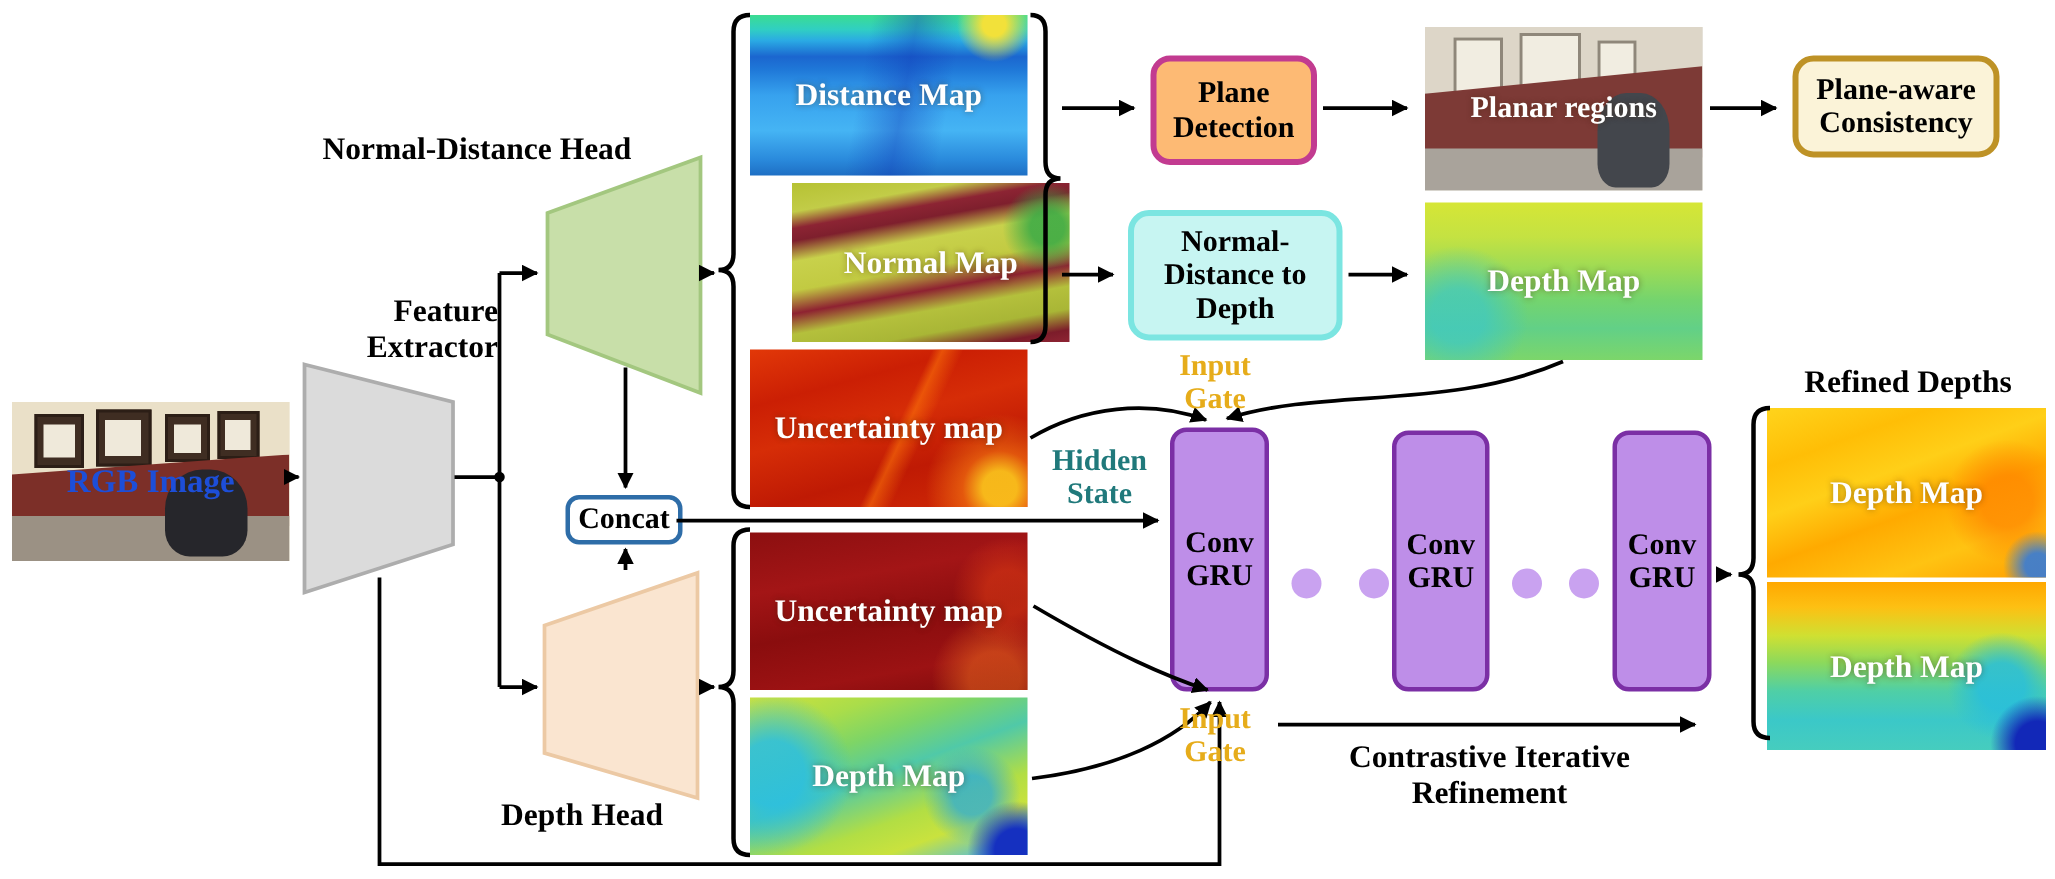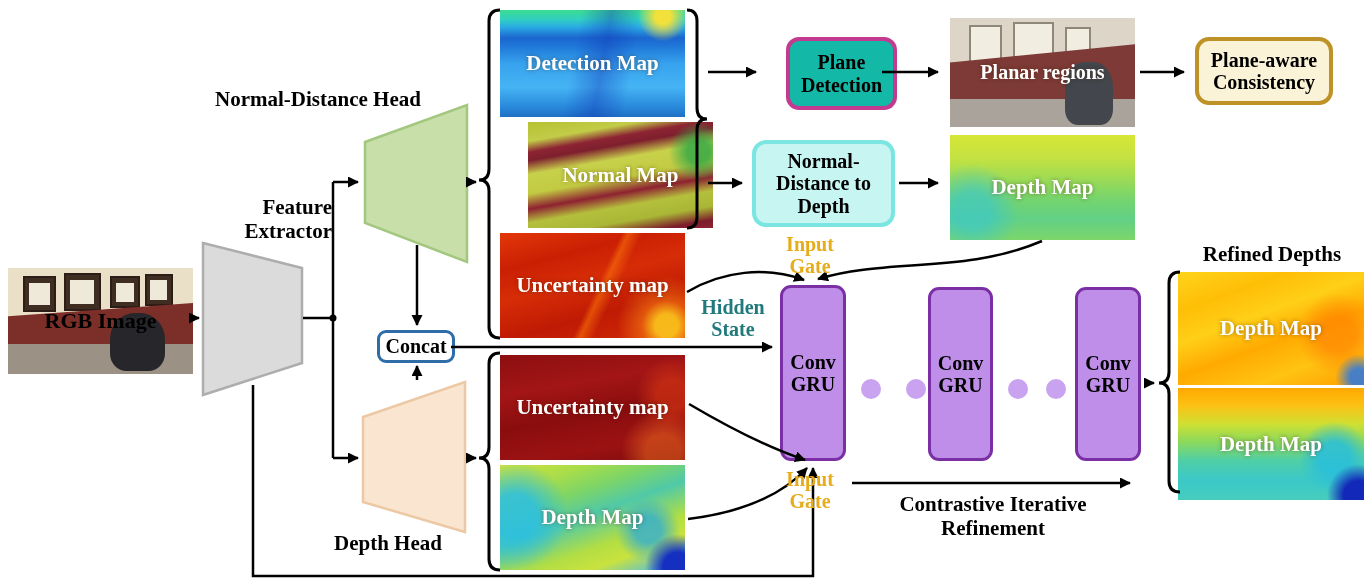--- a/index.html
+++ b/index.html
@@ -55,21 +55,21 @@
   .t-planar .wall{position:absolute;left:0;top:0;width:100%;height:40%;background:#ddd6c8;}
   .t-planar .frame{position:absolute;background:#f1ede1;border:2px solid #8f877a;}
   .t-planar .desk{position:absolute;left:0;top:24%;width:100%;height:56%;background:#7d3a36;
         clip-path:polygon(0 30%,100% 0,100% 100%,0 100%);}
   .t-planar .floor{position:absolute;left:0;top:74%;width:100%;height:26%;background:#a9a39b;}
   .t-planar .chair{position:absolute;left:62%;top:40%;width:26%;height:58%;background:#43464c;border-radius:40% 40% 25% 25%;}
   
   .rbox{position:absolute;z-index:10;display:flex;align-items:center;justify-content:center;
         font-weight:bold;color:#000;text-align:center;line-height:1.12;}
   .box-concat{background:#fff;border:3px solid #2E6DA8;border-radius:9px;font-size:20px;}
-  .box-plane{background:#14b8a6;border:4px solid #C23B90;border-radius:13px;font-size:20px;margin-left:19px;}
+  .box-plane{background:#fdba74;border:4px solid #C23B90;border-radius:13px;font-size:20px;}
   .box-ndtod{background:#C7F5F2;border:4px solid #7BE5E1;border-radius:14px;font-size:20px;}
   .box-paware{background:#FBF3D8;border:4px solid #BE9226;border-radius:14px;font-size:20px;}
   .box-gru{background:#BE8EE8;border:3.5px solid #7B2FA5;border-radius:11px;font-size:20px;}
   svg.overlay{position:absolute;left:0;top:0;z-index:30;pointer-events:none;}
 </style>
 </head>
 <body>
 
 <div id="canvas">
 
@@ -83,25 +83,25 @@
       </div>
     <div class="frame" style="left:55%;top:8%;width:14%;height:26%;">
         <div class="inner"></div>
       </div>
     <div class="frame" style="left:74%;top:6%;width:13%;height:26%;">
         <div class="inner"></div>
       </div>
     <div class="desk"></div>
     <div class="carpet"></div>
     <div class="chair"></div>
-    <span class="map-label" style="font-size:22px;color:#000000;text-shadow:none;">RGB Image</span>
+    <span class="map-label" style="font-size:22px;color:#1d4ed8;text-shadow:none;">RGB Image</span>
   </div>
 
   <div class="thumb t-distance" style="left:500px;top:10px;width:185px;height:107px;">
-    <span class="map-label">Detection Map</span>
+    <span class="map-label">Distance Map</span>
   </div>
   <div class="thumb t-normal" style="left:528px;top:122px;width:185px;height:106px;">
     <span class="map-label">Normal Map</span>
   </div>
   <div class="thumb t-unc1" style="left:500px;top:233px;width:185px;height:105px;">
     <span class="map-label">Uncertainty map</span>
   </div>
   <div class="thumb t-unc2" style="left:500px;top:355px;width:185px;height:105px;">
     <span class="map-label">Uncertainty map</span>
   </div>

